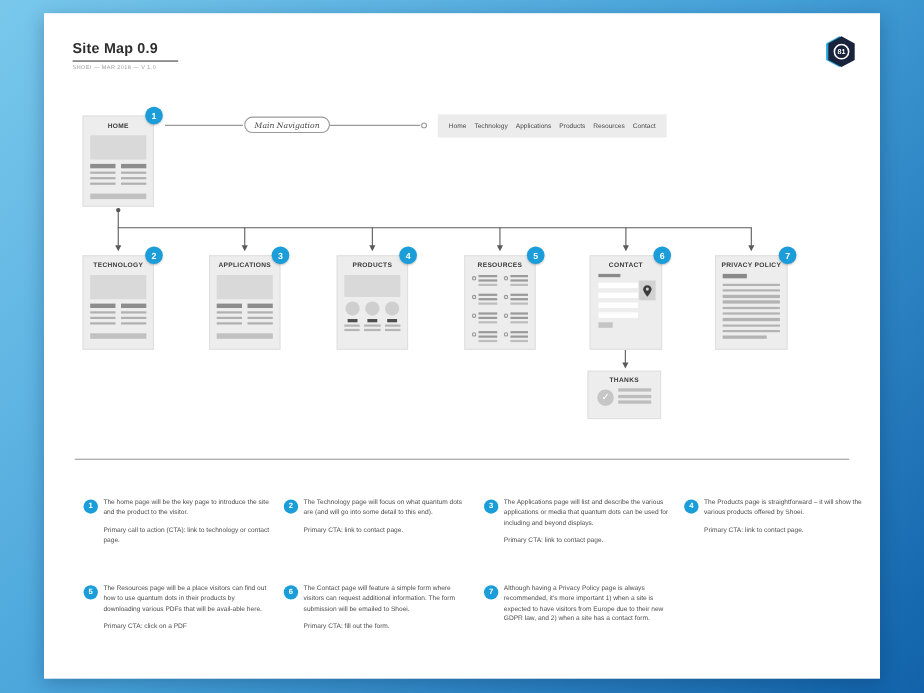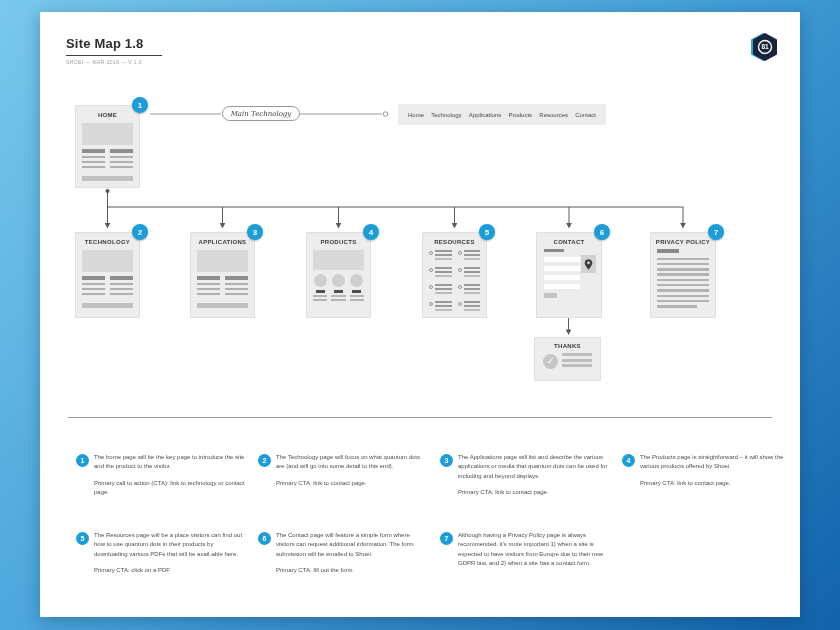--- a/index.html
+++ b/index.html
@@ -98,21 +98,21 @@
   #card-privacy      { left:610px; top:220px; width:66px; height:86px; }
   #card-thanks       { left:494px; top:325px; width:67px; height:44px; }
 </style>
 </head>
 <body>
 
 <div class="stage">
   <div class="canvas">
 
     <div class="title-block">
-      <div class="title">Site Map 1.8</div>
+      <div class="title">Site Map 0.9</div>
       <div class="subtitle">SHOEI — MAR 2018 — V 1.0</div>
     </div>
     <div class="logo">
       <svg width="28" height="30" viewBox="0 0 28 30">
         <polygon points="13,1 25,7.5 25,22.5 13,29 1,22.5 1,7.5" fill="#2aa9e0"></polygon>
         <polygon points="15,1 27,7.5 27,22.5 15,29 3,22.5 3,7.5" fill="#19233c"></polygon>
         <circle cx="15" cy="15" r="6.5" fill="none" stroke="#ffffff" stroke-width="1.4"></circle>
         <text x="15" y="17.4" text-anchor="middle" font-family="Liberation Sans, sans-serif" font-size="6.5" font-weight="bold" fill="#ffffff">81</text>
       </svg>
     </div>
@@ -134,21 +134,21 @@
       <polygon points="411.7,211 417.3,211 414.5,216.5" fill="#5a5a5a"></polygon>
       <line x1="529" y1="195" x2="529" y2="211.5" stroke="#5a5a5a" stroke-width="1"></line>
       <polygon points="526.2,211 531.8,211 529,216.5" fill="#5a5a5a"></polygon>
       <line x1="643" y1="195" x2="643" y2="211.5" stroke="#5a5a5a" stroke-width="1"></line>
       <polygon points="640.2,211 645.8,211 643,216.5" fill="#5a5a5a"></polygon>
       <line x1="528.5" y1="306" x2="528.5" y2="318" stroke="#5a5a5a" stroke-width="1"></line>
       <polygon points="525.7,317.5 531.3,317.5 528.5,323" fill="#5a5a5a"></polygon>
     </svg>
 
     <div class="pill">
-      <span>Main Technology</span>
+      <span>Main Navigation</span>
     </div>
     <div class="navbar">
       <span>Home</span>
       <span>Technology</span>
       <span>Applications</span>
       <span>Products</span>
       <span>Resources</span>
       <span>Contact</span>
     </div>
 

